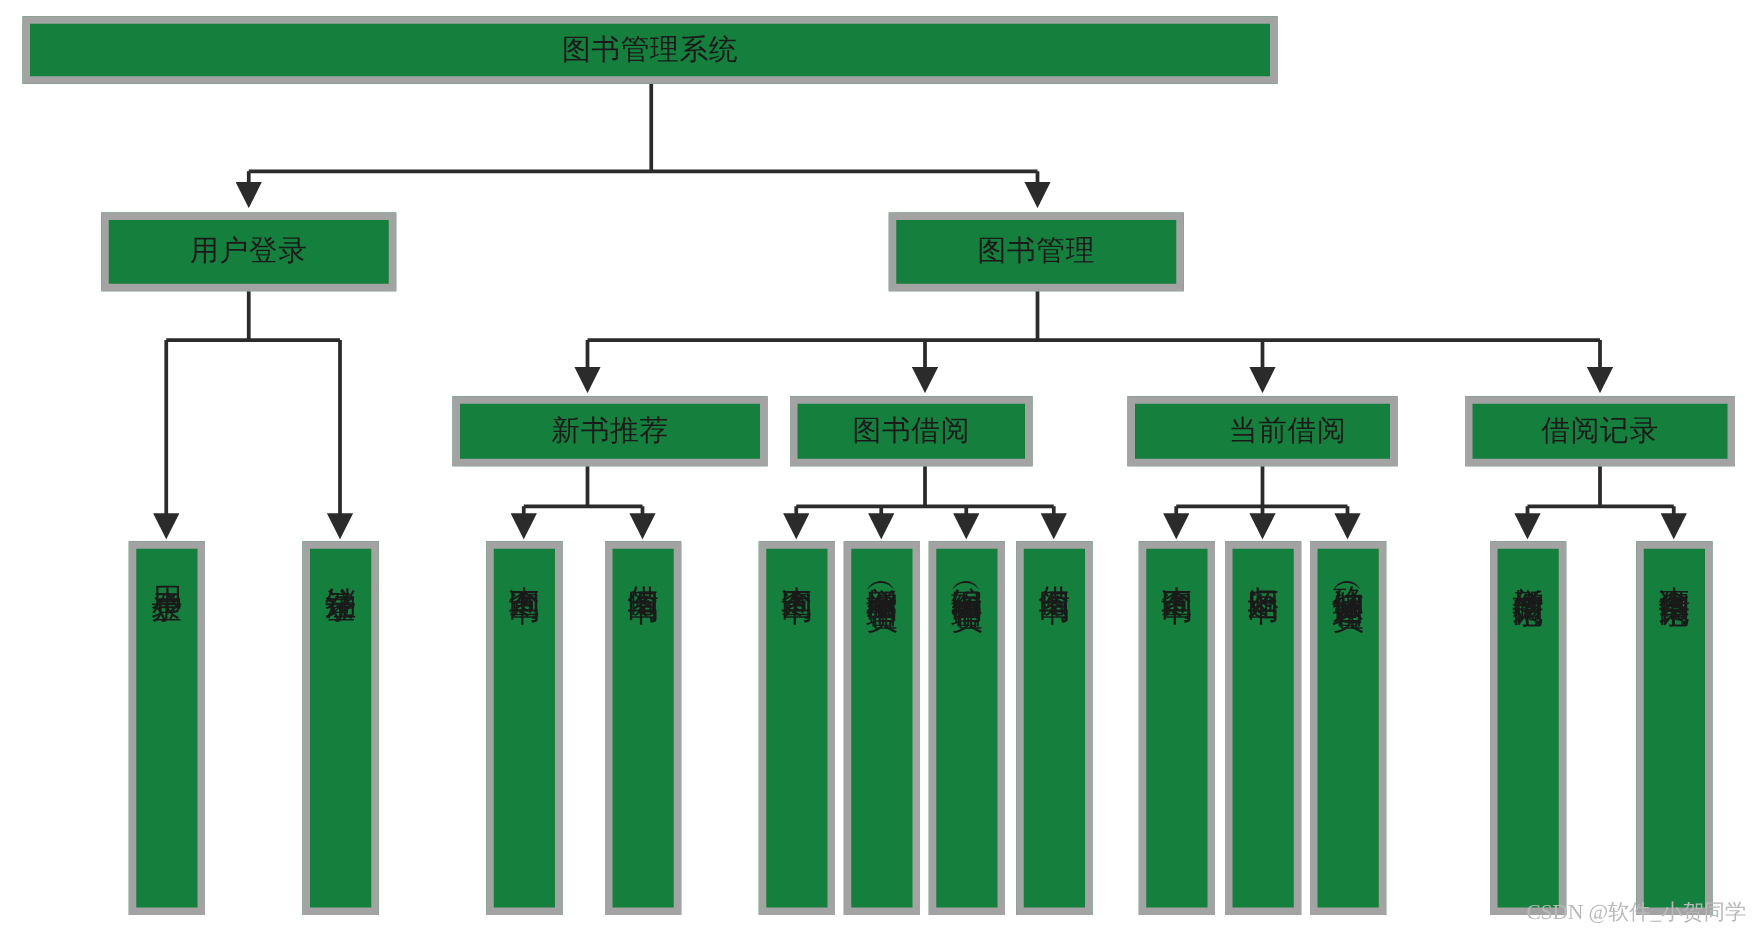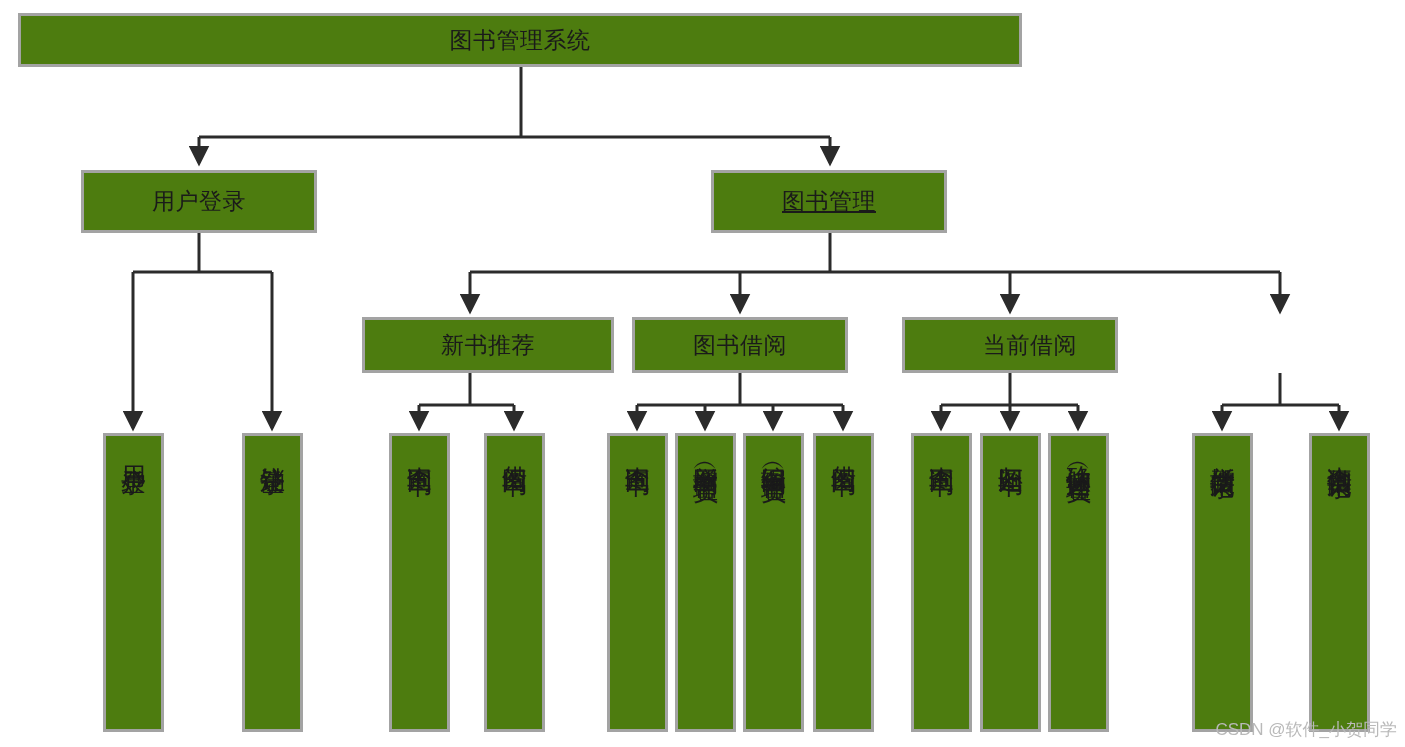--- a/index.html
+++ b/index.html
@@ -22,22 +22,22 @@
     position: absolute;
     left: 0;
     top: 0;
     width: 1405px;
     height: 747px;
     pointer-events: none;
   }
   .node {
     position: absolute;
     box-sizing: border-box;
-    background: #4d7c0f;
-    border: 3px solid #a3a3a3;
+    background: #15803d;
+    border: 6px solid #a3a3a3;
     display: flex;
     align-items: center;
     justify-content: center;
     color: #1a1a1a;
   }
   .node .label {
     display: block;
     text-align: center;
     line-height: 1.15;
     letter-spacing: 0.5px;
@@ -62,21 +62,21 @@
     letter-spacing: 2px;
     line-height: 1;
     white-space: nowrap;
   }
   .watermark {
     position: absolute;
     right: 8px;
     bottom: 6px;
     font-size: 17px;
     color: #b9b9b9;
-    font-family: Liberation Sans, sans-serif;
+    font-family: Liberation Serif, serif;
     white-space: nowrap;
     user-select: none;
     margin-left: 47px;
   }
 </style>
 </head>
 <body>
 
 <div id="diagram-root">
 
@@ -130,33 +130,36 @@
     </g>
   </svg>
 
   <div class="node root horiz" style="left:18px; top:13px; width:1004px; height:54px;">
     <span class="label">图书管理系统</span>
   </div>
 
   <div class="node horiz" style="left:81px; top:170px; width:236px; height:63px;">
     <span class="label">用户登录</span>
   </div>
-  <div class="node horiz" style="left:711px; top:170px; width:236px; height:63px;text-decoration:underline;">
+  <div class="node horiz" style="left:711px; top:170px; width:236px; height:63px;">
     <span class="label">图书管理</span>
   </div>
 
   <div class="node horiz" style="left:362px; top:317px; width:252px; height:56px;">
     <span class="label">新书推荐</span>
   </div>
-  <div class="node horiz" style="left:632px; top:317px; width:216px; height:56px;">
+  <div class="node horiz" style="left:632px; top:317px; width:194px; height:56px;">
     <span class="label">图书借阅</span>
   </div>
   <div class="node horiz" style="left:902px; top:317px; width:216px; height:56px;padding-left:40px;">
     <span class="label">当前借阅</span>
   </div>
+  <div class="node horiz" style="left:1172px; top:317px; width:216px; height:56px;">
+    <span class="label">借阅记录</span>
+  </div>
 
   <div class="node leaf" style="left:103px; top:433px; width:61px; height:299px;">
     <span class="label">用户登录</span>
   </div>
   <div class="node leaf" style="left:242px; top:433px; width:61px; height:299px;">
     <span class="label">注销登录</span>
   </div>
 
   <div class="node leaf" style="left:389px; top:433px; width:61px; height:299px;">
     <span class="label">查询图书</span>

